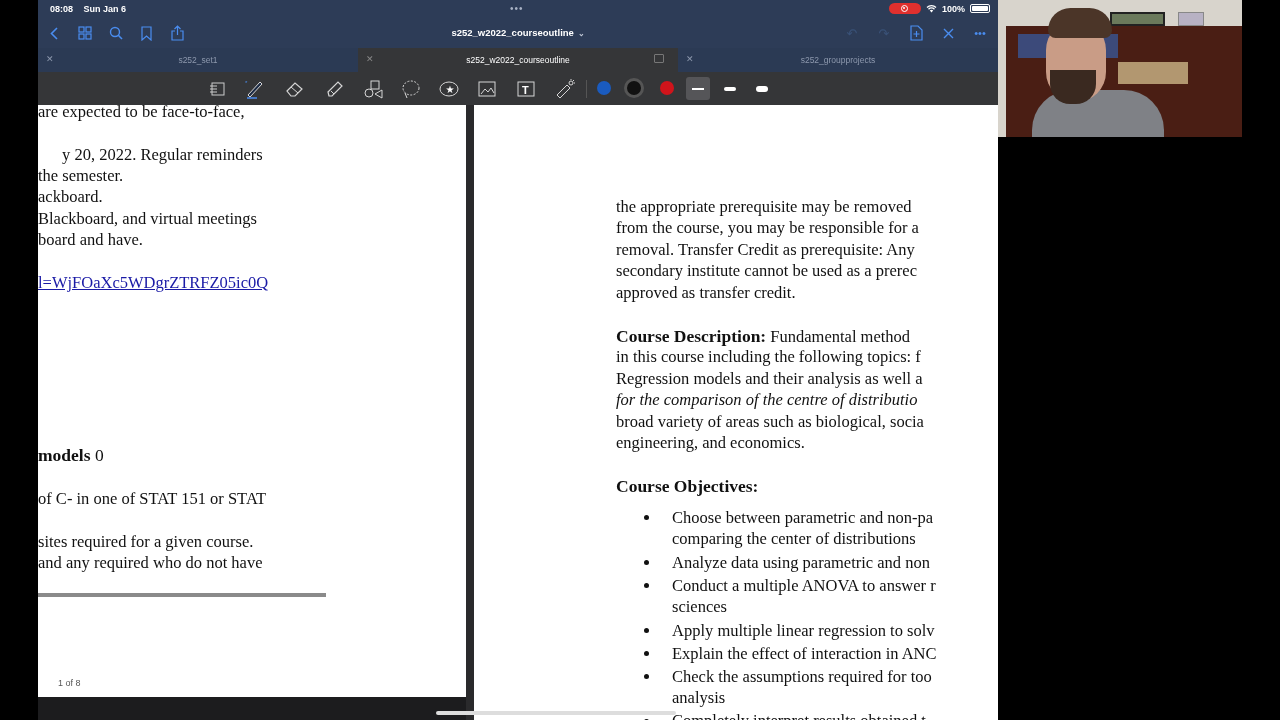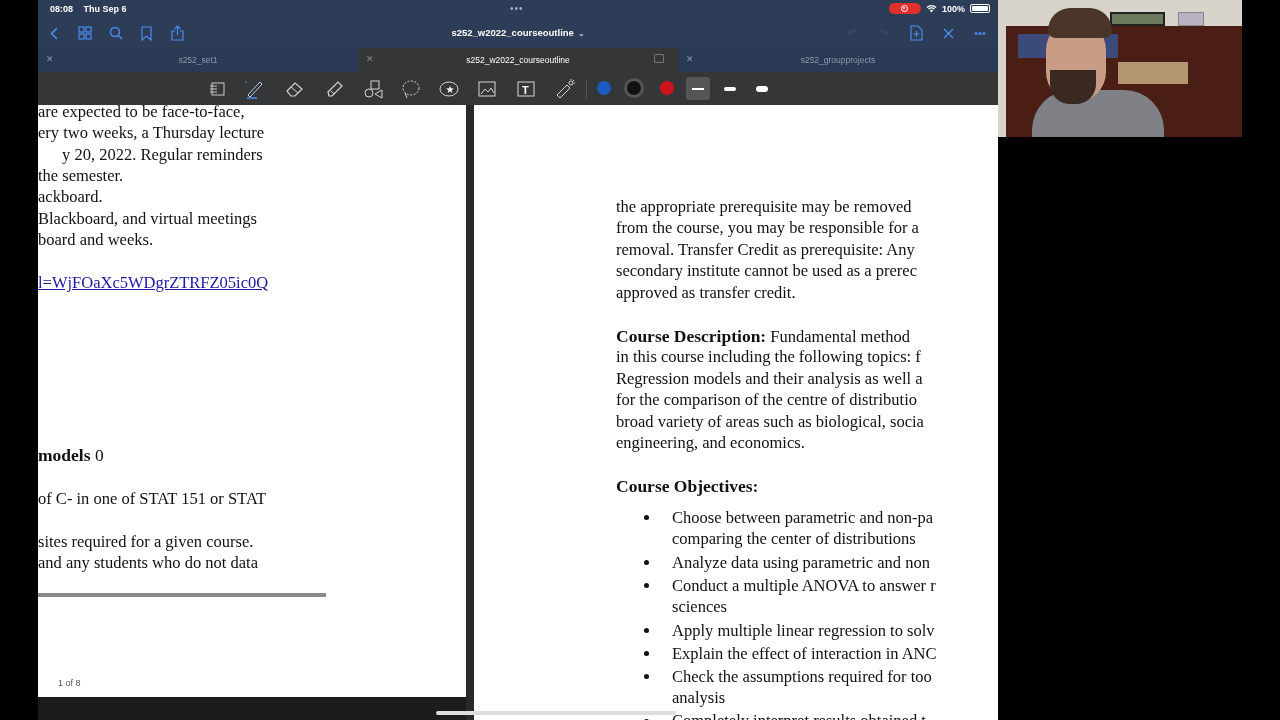--- a/index.html
+++ b/index.html
@@ -48,21 +48,21 @@
 </style>
 </head>
 <body>
 
 <div class="leftbar"></div>
 
 <div class="ipad">
   <div class="topbar">
     <div class="status-left">
       <span>08:08</span>
-      <span>Thu Sep 6</span>
+      <span>Sun Jan 6</span>
     </div>
     <div class="three-dots">•••</div>
     <div class="status-right">
       <div class="rec-pill">
           <div class="rec-dot"></div>
         </div>
       <svg width="11" height="9" viewBox="0 0 11 9">
           <path d="M5.5 8.5 L3.8 6.6 A2.4 2.4 0 0 1 7.2 6.6 Z" fill="#fff"></path>
           <path d="M2.5 5.2 A4.3 4.3 0 0 1 8.5 5.2" stroke="#fff" stroke-width="1.3" fill="none"></path>
           <path d="M1 3.5 A6.4 6.4 0 0 1 10 3.5" stroke="#fff" stroke-width="1.3" fill="none"></path>
@@ -220,48 +220,47 @@
     <div class="thick" style="left:680px;">
         <div style="width:12px;height:4px;border-radius:2px;"></div>
       </div>
     <div class="thick" style="left:712px;">
         <div style="width:12px;height:6px;border-radius:3px;"></div>
       </div>
   </div>
 
   <div class="pane-left">
     <div class="lline" style="top:-3px;">are expected to be face-to-face,</div>
-    <div class="lline" style="top:18px;">ery two weeks, a Thursday lecture</div>
     <div class="lline" style="top:40px;margin-left:24px;">y 20, 2022. Regular reminders</div>
     <div class="lline" style="top:61px;"> the semester.</div>
     <div class="lline" style="top:82px;">ackboard.</div>
     <div class="lline" style="top:104px;"> Blackboard, and virtual meetings</div>
-    <div class="lline" style="top:125px;">board and weeks.</div>
+    <div class="lline" style="top:125px;">board and have.</div>
     <div class="lline link" style="top:168px;">l=WjFOaXc5WDgrZTRFZ05ic0Q</div>
     <div class="lline" style="top:340px;font-size:17.5px;"><b>models</b><span> 0</span></div>
     <div class="lline" style="top:384px;">of C- in one of STAT 151 or STAT</div>
     <div class="lline" style="top:427px;">sites required for a given course.</div>
-    <div class="lline" style="top:448px;"> and any students who do not data</div>
+    <div class="lline" style="top:448px;"> and any required who do not have</div>
     <div class="pageline"></div>
     <div class="page-indicator">1 of 8</div>
   </div>
 
   <div class="pane-divider"></div>
 
   <div class="pane-right">
     <div class="rline" style="top:113px;">from the course, you may be responsible for a</div>
     <div class="rline" style="top:92px;">the appropriate prerequisite may be removed</div>
     <div class="rline" style="top:135px;">removal. Transfer Credit as prerequisite: Any</div>
     <div class="rline" style="top:156px;">secondary institute cannot be used as a prerec</div>
     <div class="rline" style="top:178px;">approved as transfer credit.</div>
 
     <div class="rline" style="top:221px;"><b style="font-size:17.5px;">Course Description:</b><span> Fundamental method</span></div>
     <div class="rline" style="top:242px;">in this course including the following topics: f</div>
     <div class="rline" style="top:264px;">Regression models and their analysis as well a</div>
-    <div class="rline" style="top:285px;">for the comparison of the centre of distributio</div>
+    <div class="rline" style="top:285px;font-style:italic;">for the comparison of the centre of distributio</div>
     <div class="rline" style="top:307px;">broad variety of areas such as biological, socia</div>
     <div class="rline" style="top:328px;">engineering, and economics.</div>
 
     <div class="rline" style="top:371px;font-size:17.5px;font-weight:bold;">Course Objectives:</div>
 
     <div class="bullet" style="top:410px;"></div>
     <div class="rline" style="left:198px;top:403px;">Choose between parametric and non-pa</div>
     <div class="rline" style="left:198px;top:424px;">comparing the center of distributions</div>
     <div class="bullet" style="top:455px;"></div>
     <div class="rline" style="left:198px;top:448px;">Analyze data using parametric and non</div>

